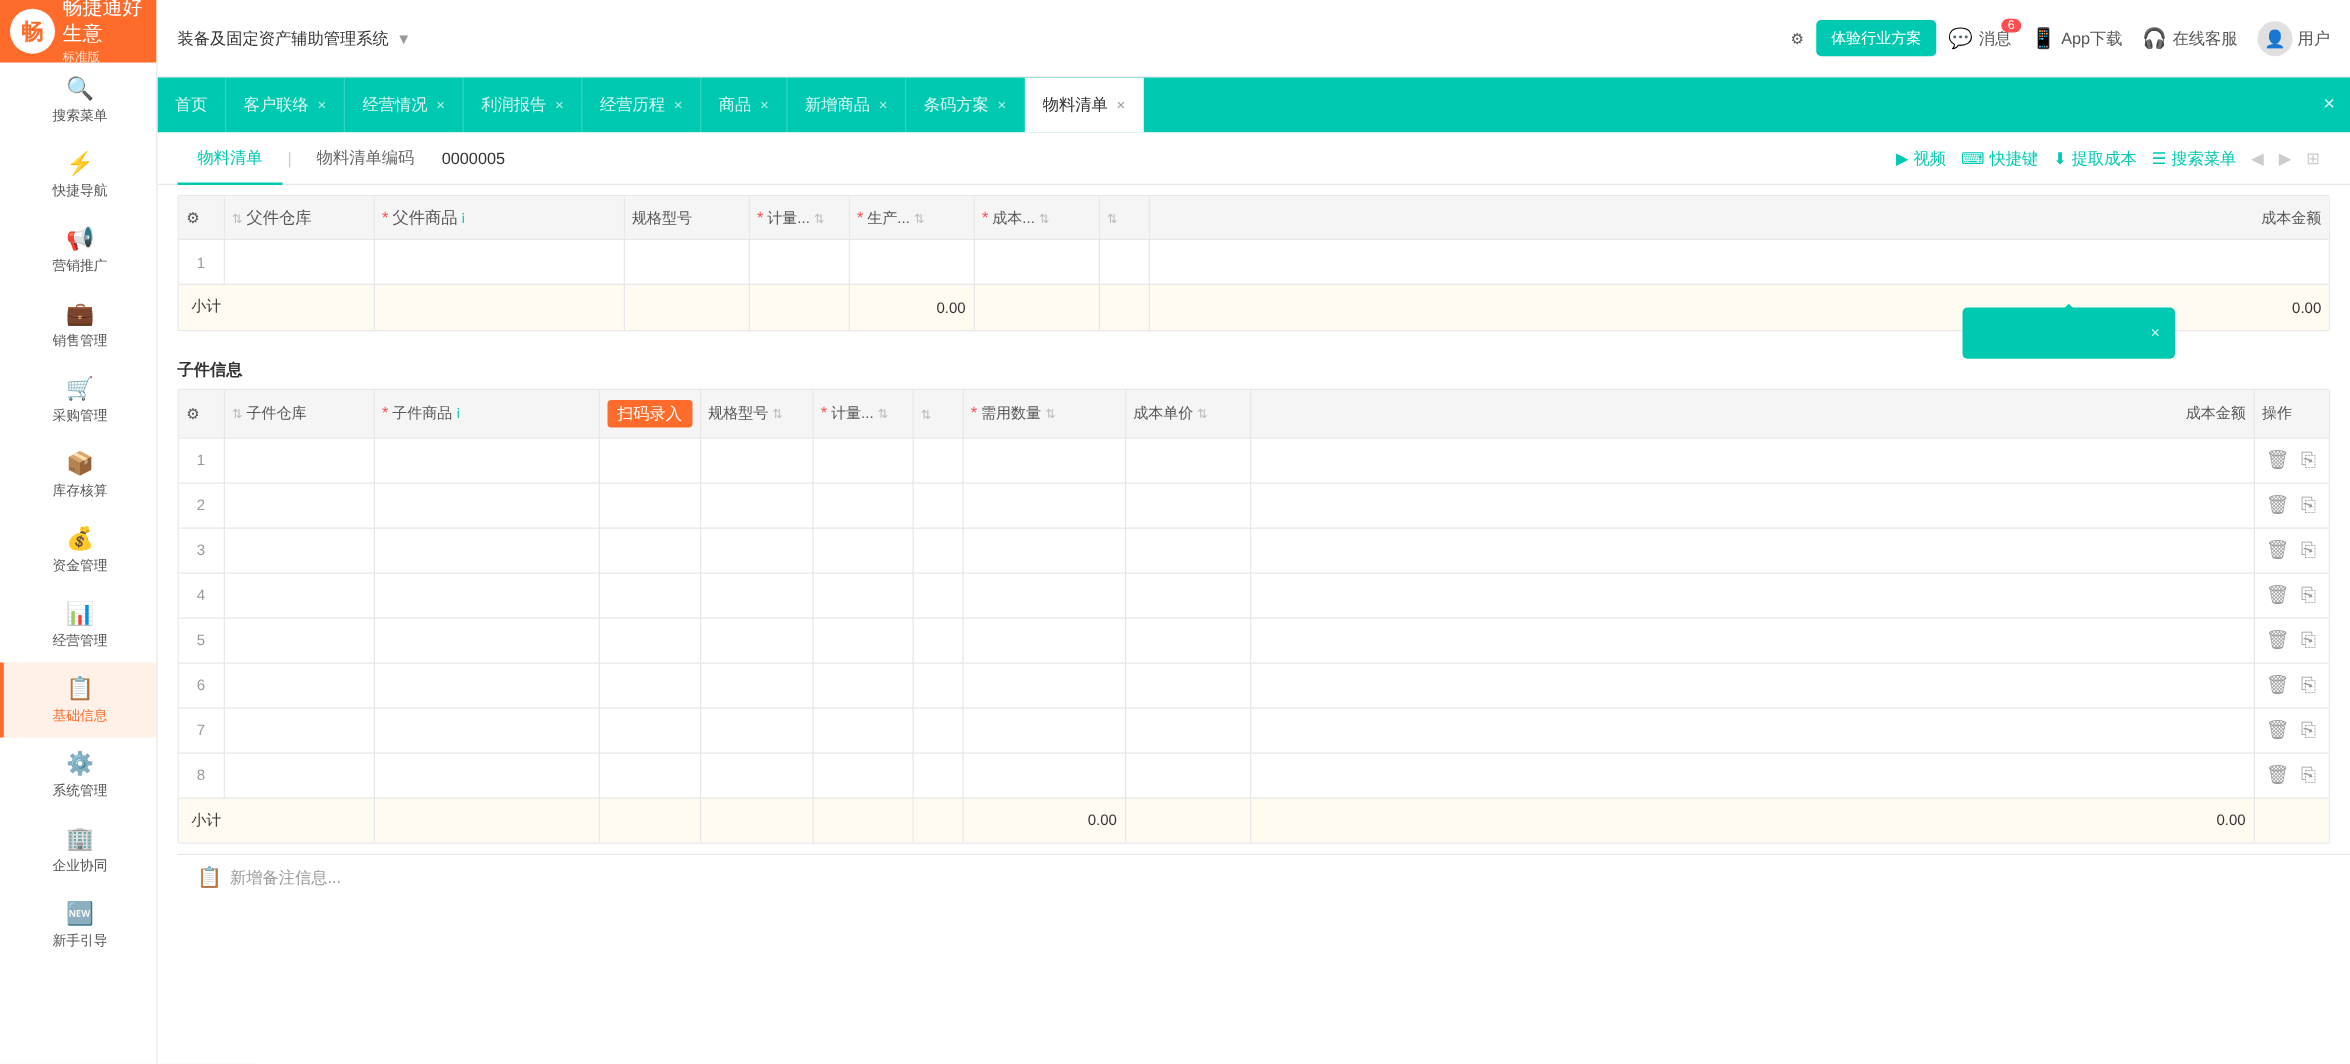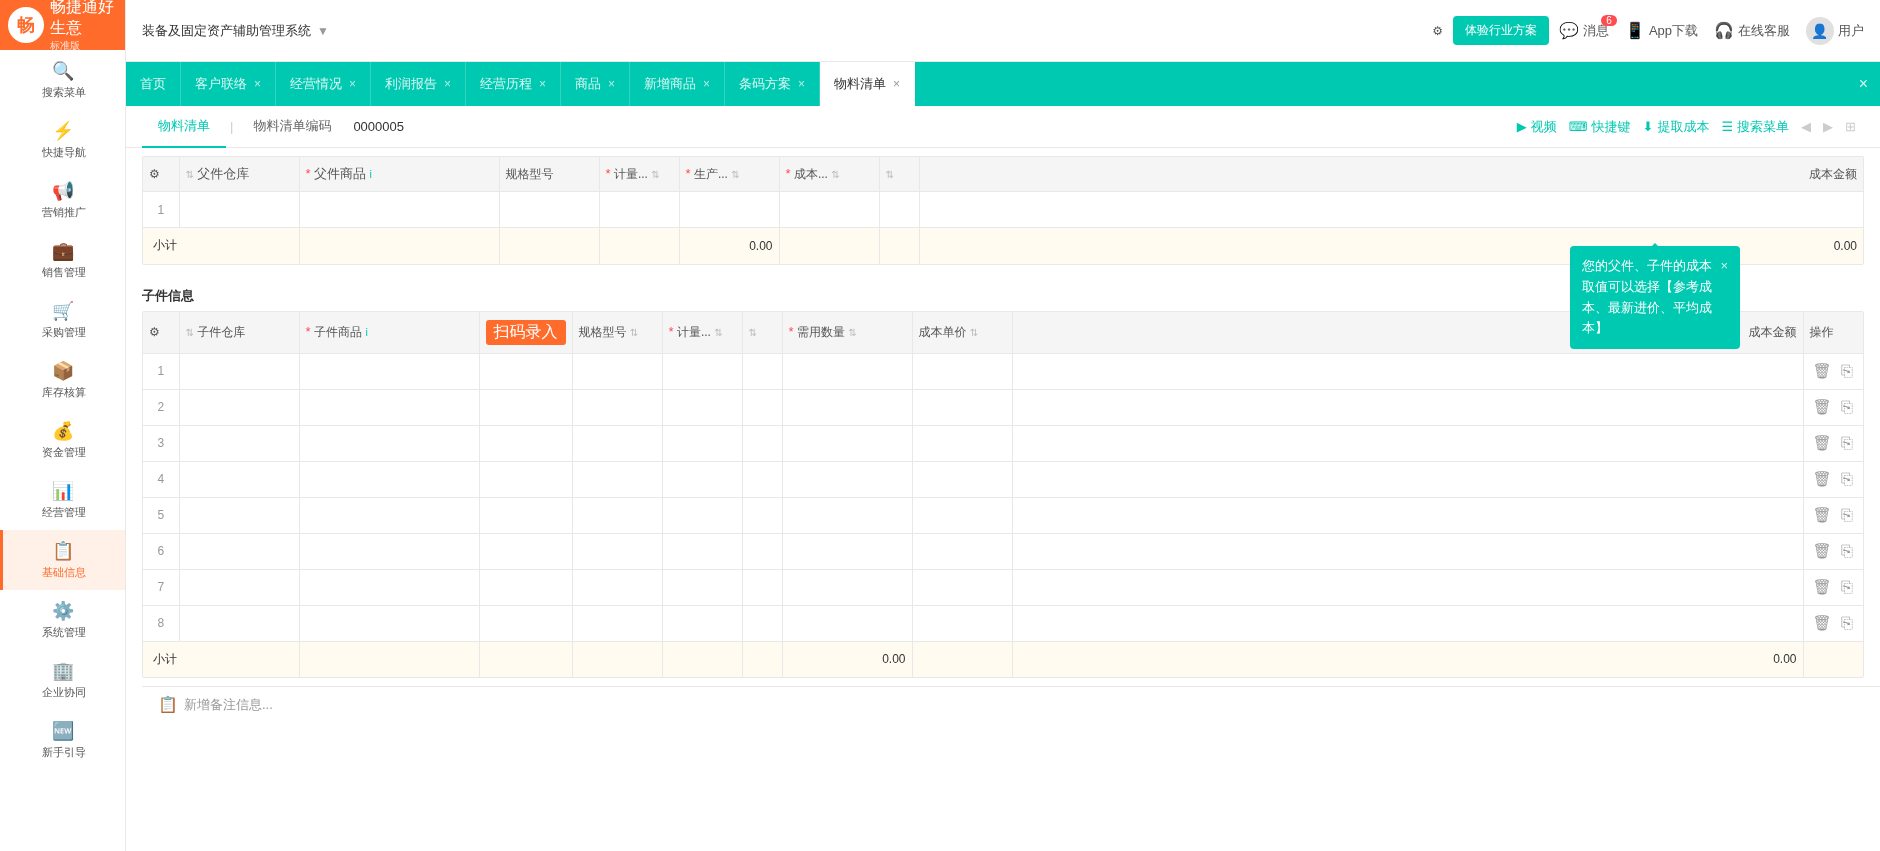--- a/index.html
+++ b/index.html
@@ -80,21 +80,21 @@
     
     .col-child-wh { width: 120px; }
     .col-child-goods { width: 180px; }
     .col-scan { width: 80px; }
     .col-child-spec { width: 90px; }
     .col-child-unit { width: 80px; }
     .col-child-qty { width: 130px; }
     .col-child-price { width: 100px; }
     .col-op { width: 60px; }
 
-    .scan-btn { background: #ff6b2b; color: #fff; border: none; border-radius: 3px; padding: 2px 8px; font-size: 16px; cursor: pointer; }
+    .scan-btn { background: #ff6b2b; color: #fff; border: none; border-radius: 3px; padding: 2px 8px; font-size: 13px; cursor: pointer; }
 
     .op-btn { color: #999; cursor: pointer; font-size: 15px; margin: 0 3px; }
 
     
     .tooltip-box { position: absolute; top: 98px; right: 140px; background: #00c9b1; color: #fff; padding: 10px 12px; border-radius: 4px; font-size: 12px; width: 170px; line-height: 1.6; z-index: 100; }
     .tooltip-box::before { content: ''; position: absolute; top: -8px; left: 50%; transform: translateX(-50%); border: 5px solid transparent; border-bottom-color: #00c9b1; }
     .tooltip-close { float: right; cursor: pointer; font-size: 13px; margin-left: 4px; color: rgba(255,255,255,0.8); }
 
     
     .bottom-hint { padding: 8px 16px; display: flex; align-items: center; gap: 6px; color: #999; font-size: 12px; border-top: 1px solid #e8e8e8; }
@@ -265,21 +265,20 @@
         </div>
         <div style="color:#ccc;cursor:pointer;">◀</div>
         <div style="color:#ccc;cursor:pointer;">▶</div>
         <div style="color:#ccc;cursor:pointer;">⊞</div>
       </div>
     </div>
 
     <div style="position:relative;">
       <div class="tooltip-box">
         <span class="tooltip-close">×</span>
-        <span>您的父件、子件的成本取值可以选择【参考成本、最新进价、平均成本】</span>
       </div>
     </div>
 
     <div class="section" style="margin-top:8px;">
       <div class="table-wrap">
         <table class="table">
           <thead>
             <tr>
               <th class="th-settings col-settings">⚙</th>
               <th class="col-parent-wh">

